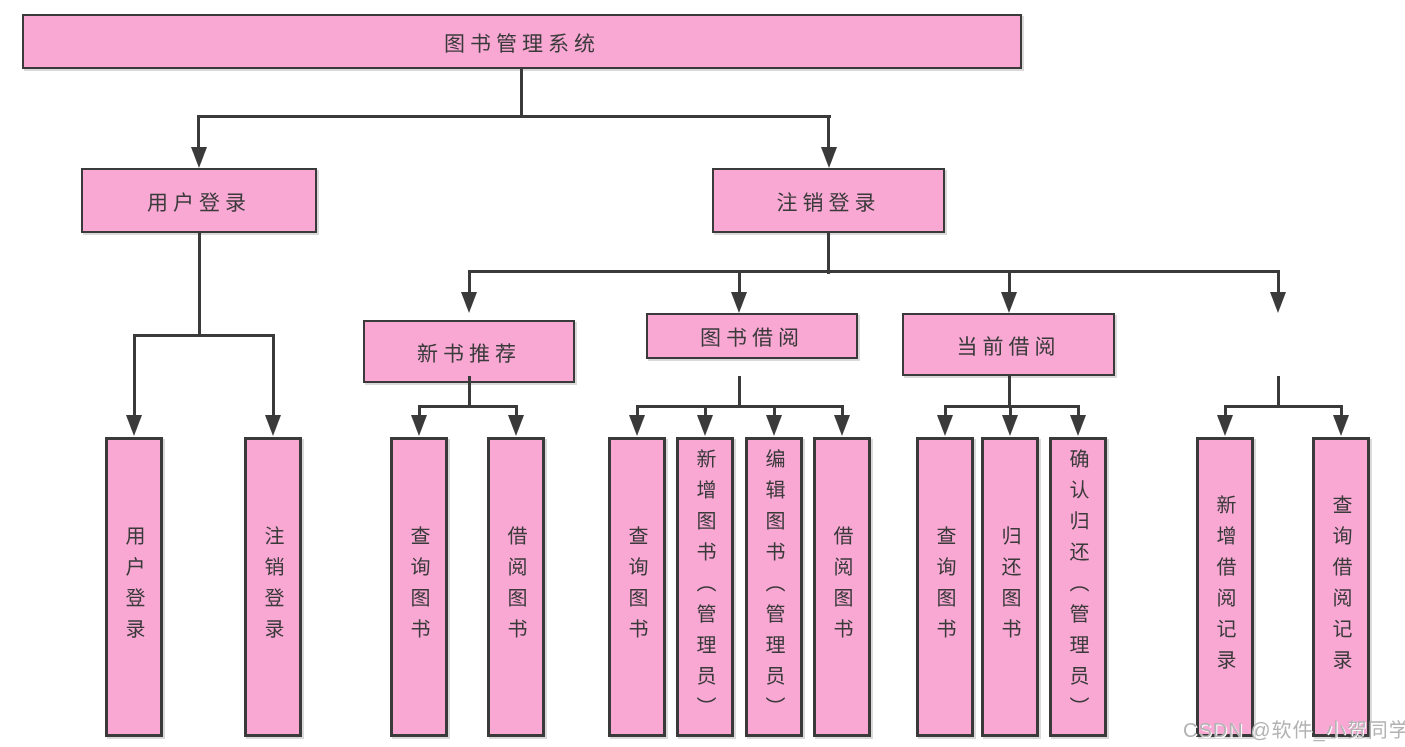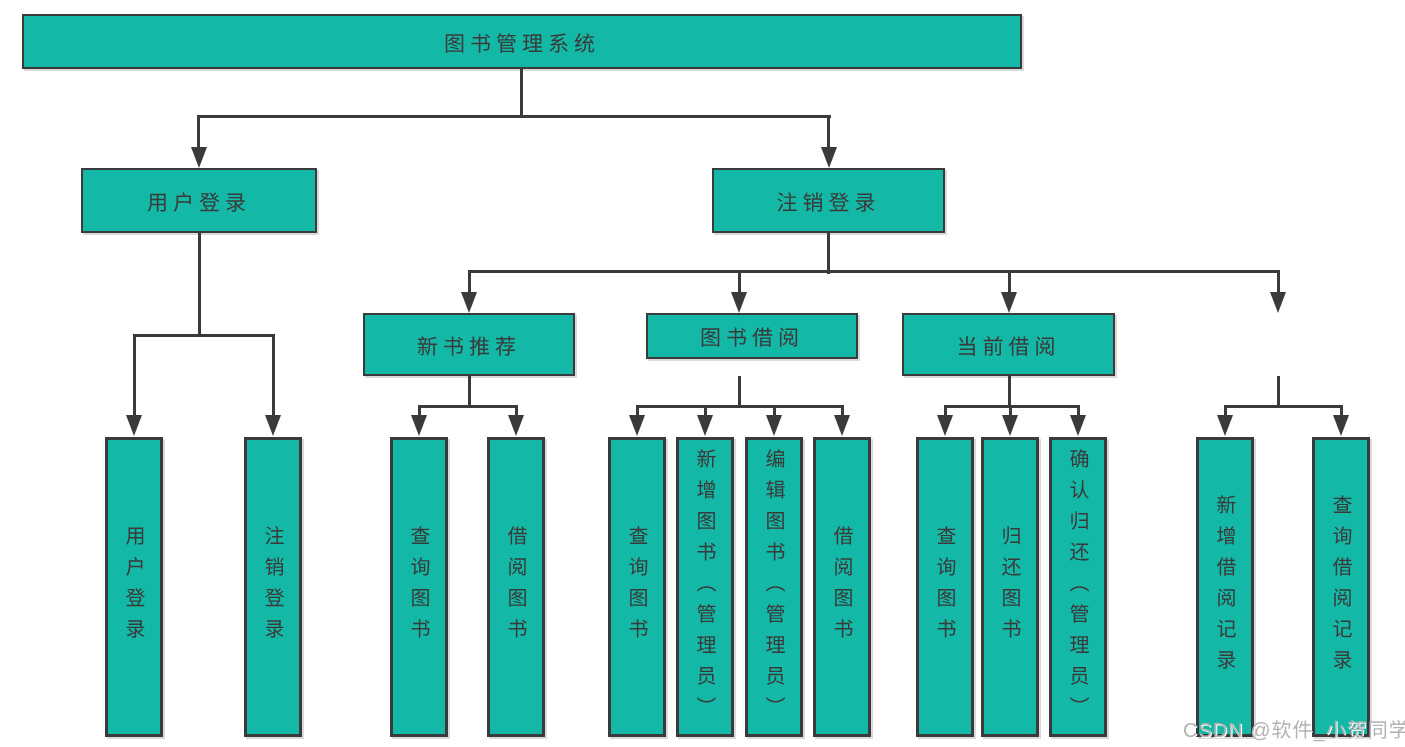--- a/index.html
+++ b/index.html
@@ -13,21 +13,21 @@
   #canvas{
     position:relative;
     width:1405px;
     height:747px;
     background:var(--background);
     overflow:hidden;
   }
   .box{
     position:absolute;
     box-sizing:border-box;
-    background:#14b8a6;
+    background:#f9a8d4;
     border:2px solid var(--line);
     display:flex;
     align-items:center;
     justify-content:center;
     box-shadow:2px 2px 0 rgba(150,150,150,0.35);
   }
   .box span{
     color:var(--text);
     font-size:21px;
     letter-spacing:5px;
@@ -96,21 +96,21 @@
   <div class="hl" style="left:468px;top:270px;width:812px"></div>
   <div class="vl" style="left:468px;top:270px;height:23px"></div>
   <div class="ah" style="left:461px;top:292px"></div>
   <div class="vl" style="left:738px;top:270px;height:23px"></div>
   <div class="ah" style="left:731px;top:292px"></div>
   <div class="vl" style="left:1008px;top:270px;height:23px"></div>
   <div class="ah" style="left:1001px;top:292px"></div>
   <div class="vl" style="left:1277px;top:270px;height:23px"></div>
   <div class="ah" style="left:1270px;top:292px"></div>
 
-  <div class="box" style="left:363px;top:313px;width:212px;height:63px">
+  <div class="box" style="left:363px;top:320px;width:212px;height:63px">
     <span>新书推荐</span>
   </div>
   <div class="box" style="left:646px;top:313px;width:212px;height:46px">
     <span>图书借阅</span>
   </div>
   <div class="box" style="left:902px;top:313px;width:213px;height:63px">
     <span>当前借阅</span>
   </div>
 
   <div class="vl" style="left:468px;top:376px;height:31px"></div>

